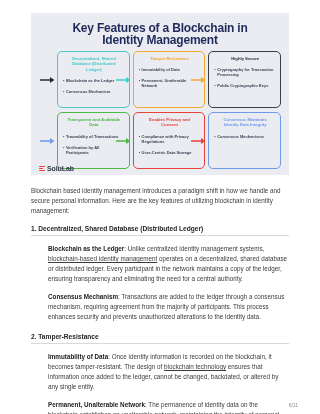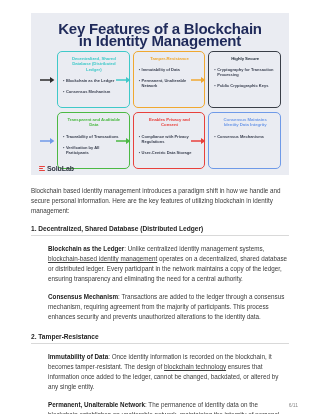--- a/index.html
+++ b/index.html
@@ -16,21 +16,21 @@
     position: absolute;
     left: 31px; top: 13px;
     width: 258px; height: 162px;
     background: #eaecf2;
     padding: 6px 8px 4px 8px;
   }
   .info-title {
     text-align: center;
     color: #1f2a5a;
     font-weight: bold;
-    font-size: 15px;
+    font-size: 12px;
     line-height: 11.5px;
     letter-spacing: -0.2px;
     padding: 4px 18px 5px 18px;
   }
   .grid {
     display: grid;
     grid-template-columns: 1fr 1fr 1fr;
     grid-template-rows: 1fr 1fr;
     gap: 4px 3px;
     height: 118px;

